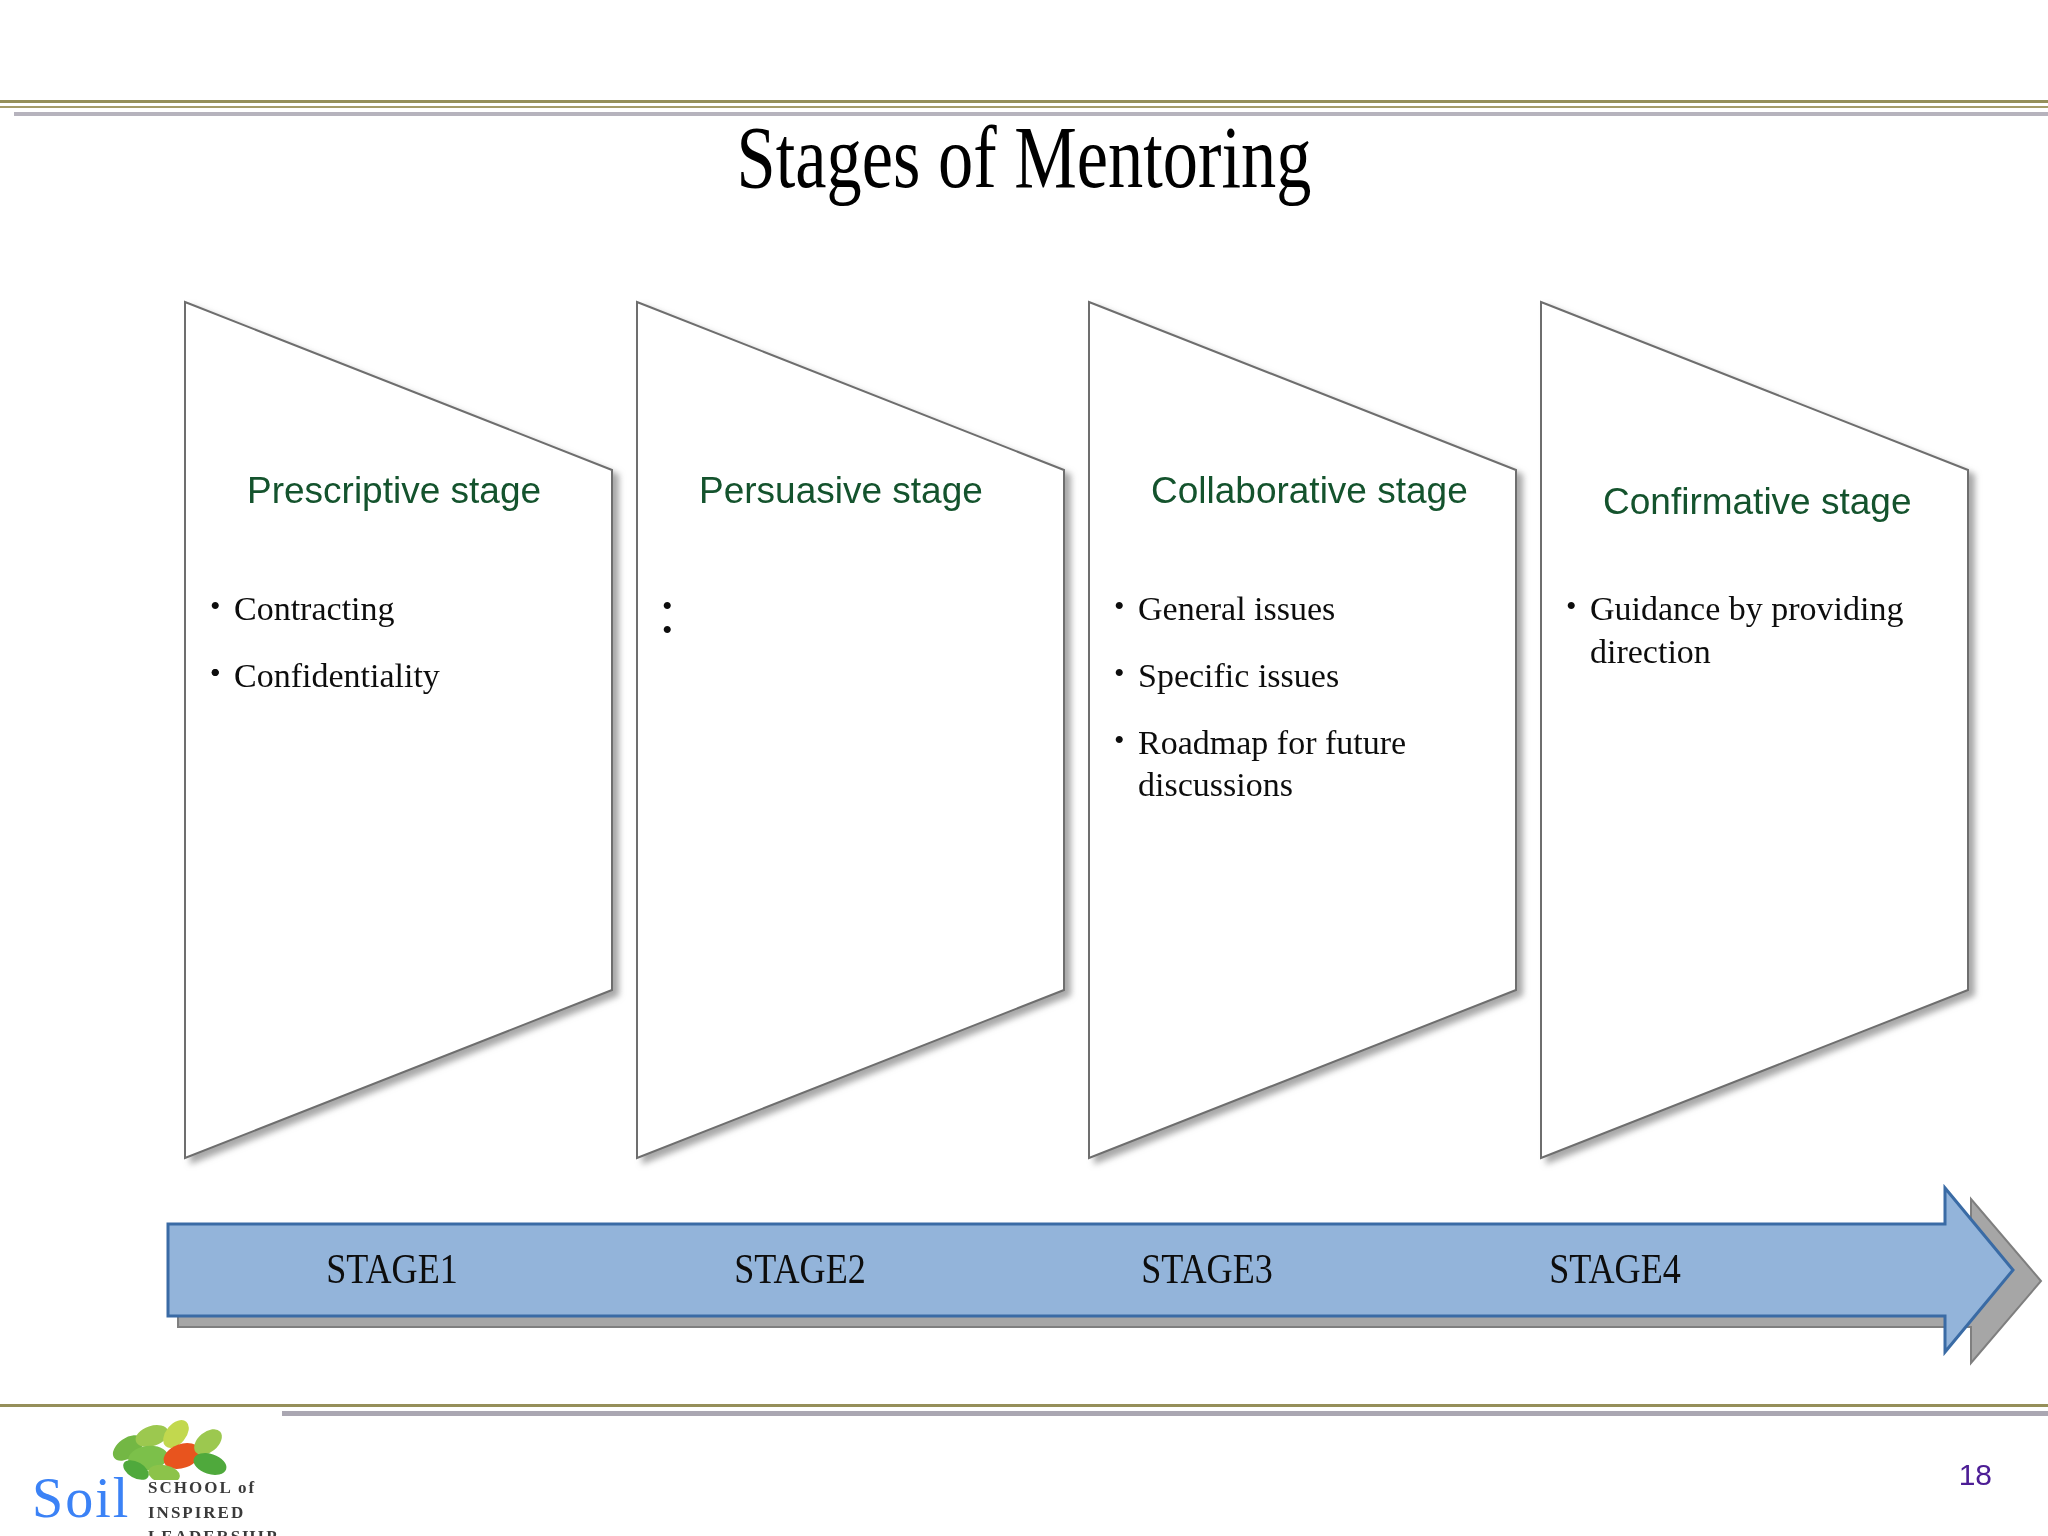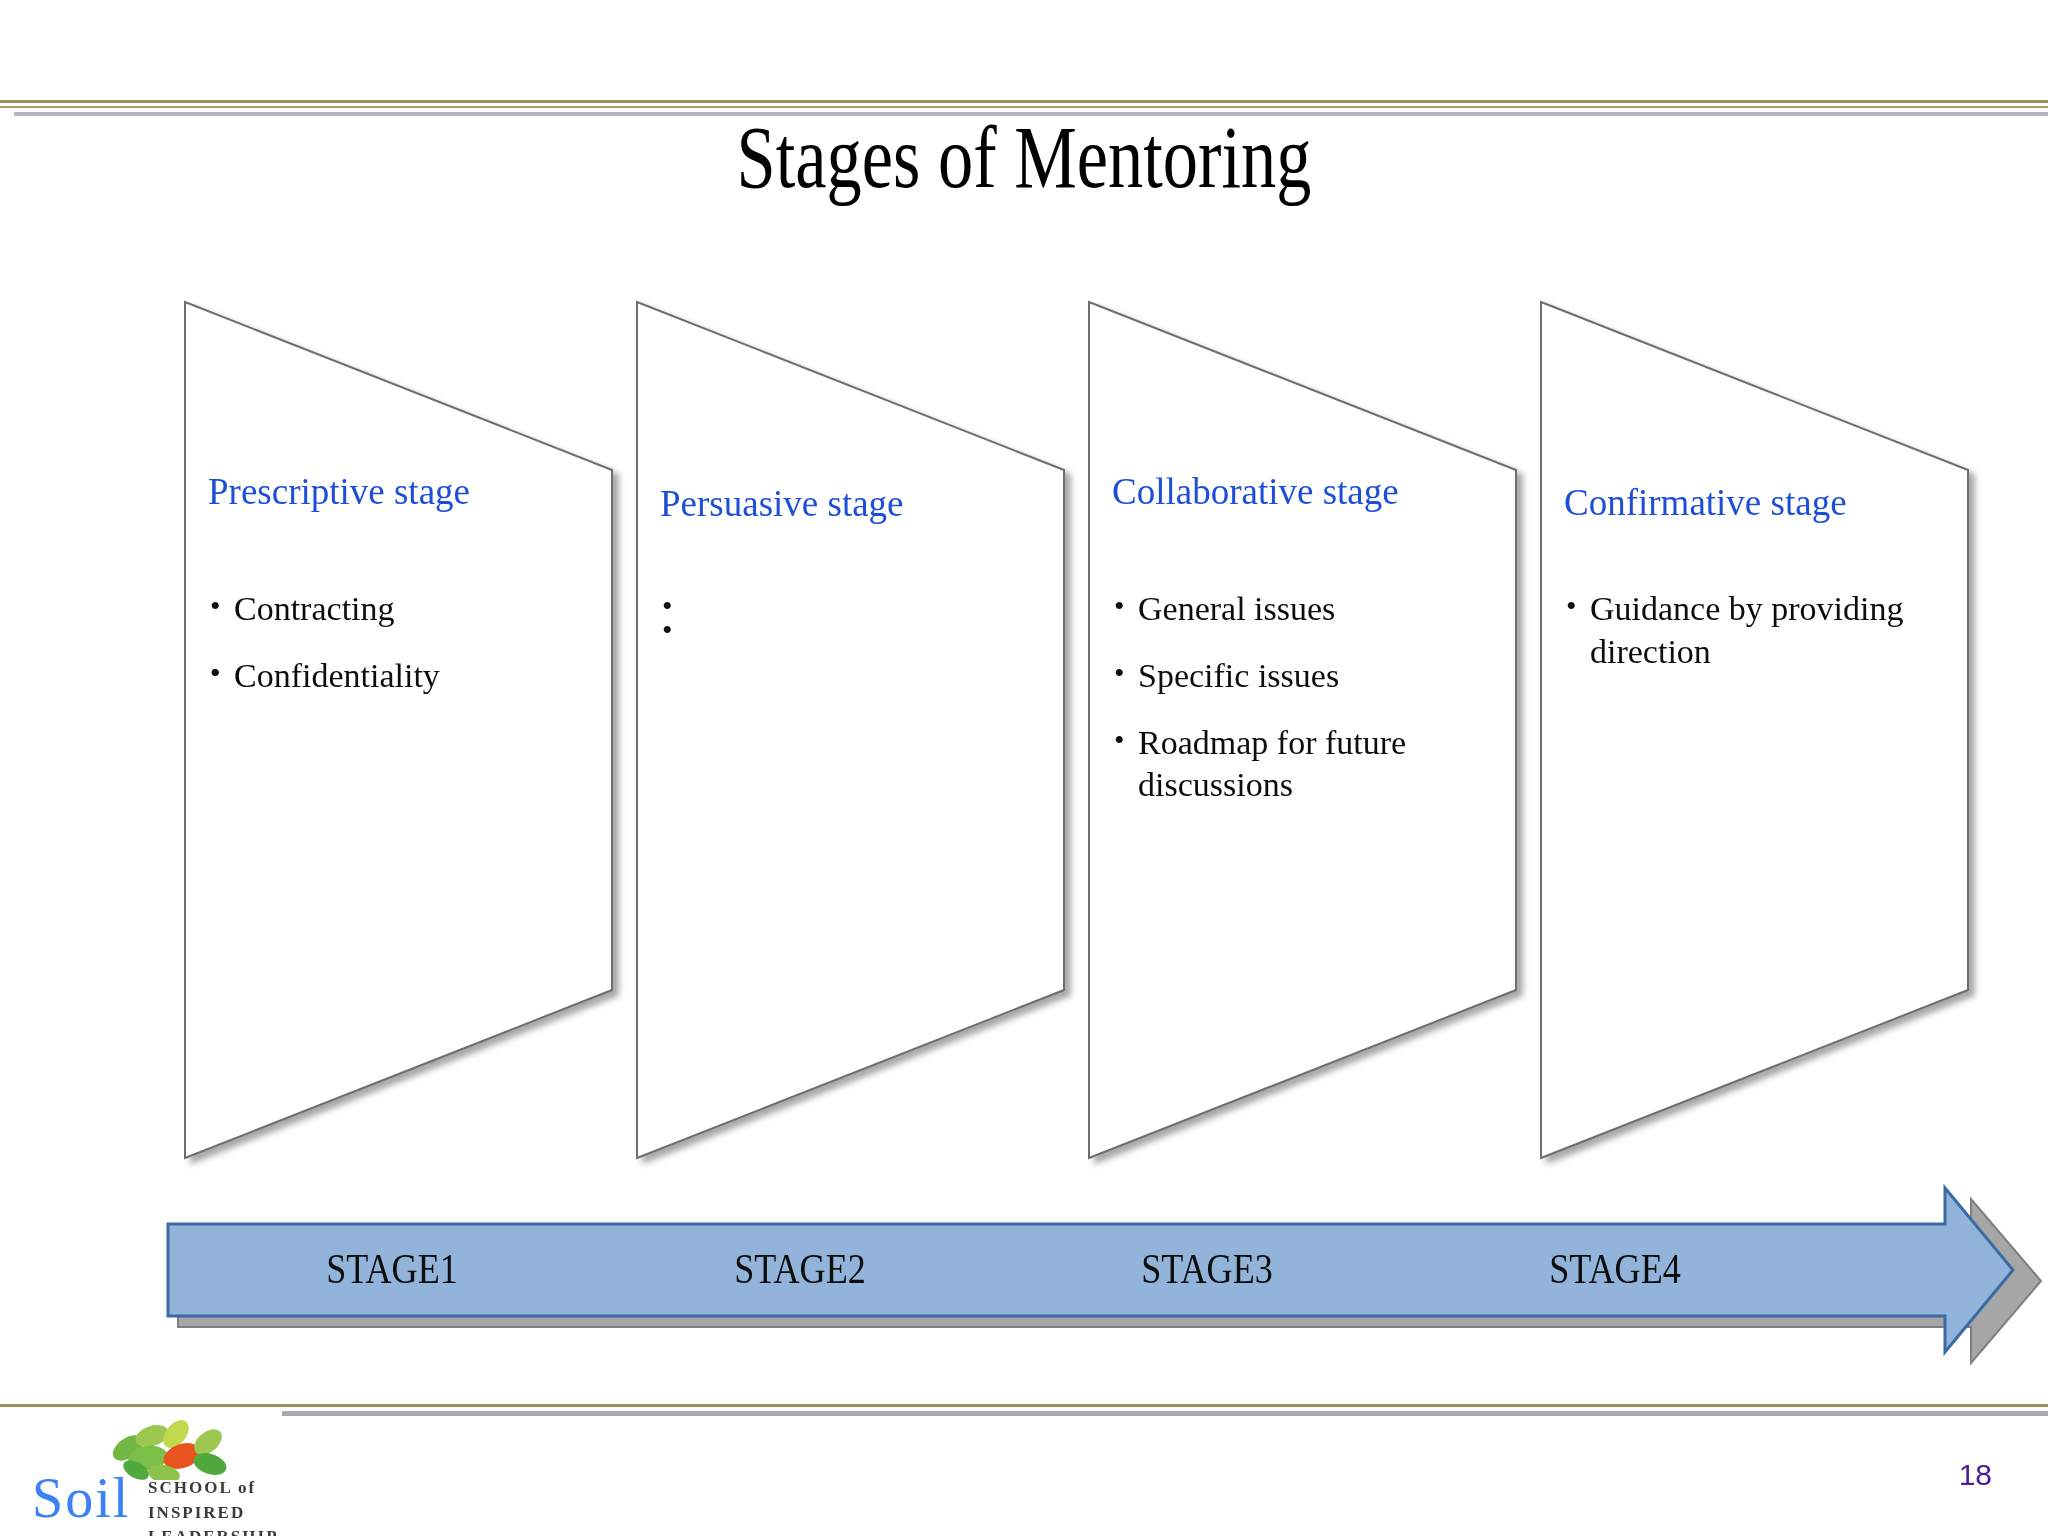--- a/index.html
+++ b/index.html
@@ -87,24 +87,25 @@
     left: 0;
     top: 0;
   }
 
   .stage-block {
     position: absolute;
     box-sizing: border-box;
   }
   .stage-heading {
     position: absolute;
-    font-family: Liberation Serif, serif;
+    font-family: Liberation Sans, sans-serif;
     font-size: 37px;
-    color: #1d4ed8;
+    color: #14532d;
     white-space: nowrap;
+    margin-left: 39px;
   }
   .stage-list {
     position: absolute;
     font-family: "Liberation Serif", serif;
     font-size: 34px;
     line-height: 1.26;
     color: #0d0d0d;
     list-style: none;
     margin: 0;
     padding: 0;
@@ -213,21 +214,21 @@
   <div class="stage-block" style="left:208px; top:470px; width:360px;">
     <div class="stage-heading" style="left:0; top:0;">Prescriptive stage</div>
     <ul class="stage-list" style="left:0; top:118px; width:330px;">
       <li><span class="bullet">•</span><span>Contracting</span></li>
       <li><span class="bullet">•</span></li>
       <li><span class="bullet">•</span><span>Confidentiality</span></li>
     </ul>
   </div>
 
   <div class="stage-block" style="left:660px; top:470px; width:360px;">
-    <div class="stage-heading" style="left:0; top:12px;">Persuasive stage</div>
+    <div class="stage-heading" style="left:0; top:0;">Persuasive stage</div>
     <ul class="stage-list" style="left:0; top:118px; width:350px;">
       <li><span class="bullet">•</span></li>
       <li><span class="bullet">•</span></li>
     </ul>
   </div>
 
   <div class="stage-block" style="left:1112px; top:470px; width:360px;">
     <div class="stage-heading" style="left:0; top:0;">Collaborative stage</div>
     <ul class="stage-list" style="left:0; top:118px; width:350px;">
       <li><span class="bullet">•</span><span>General issues</span></li>

